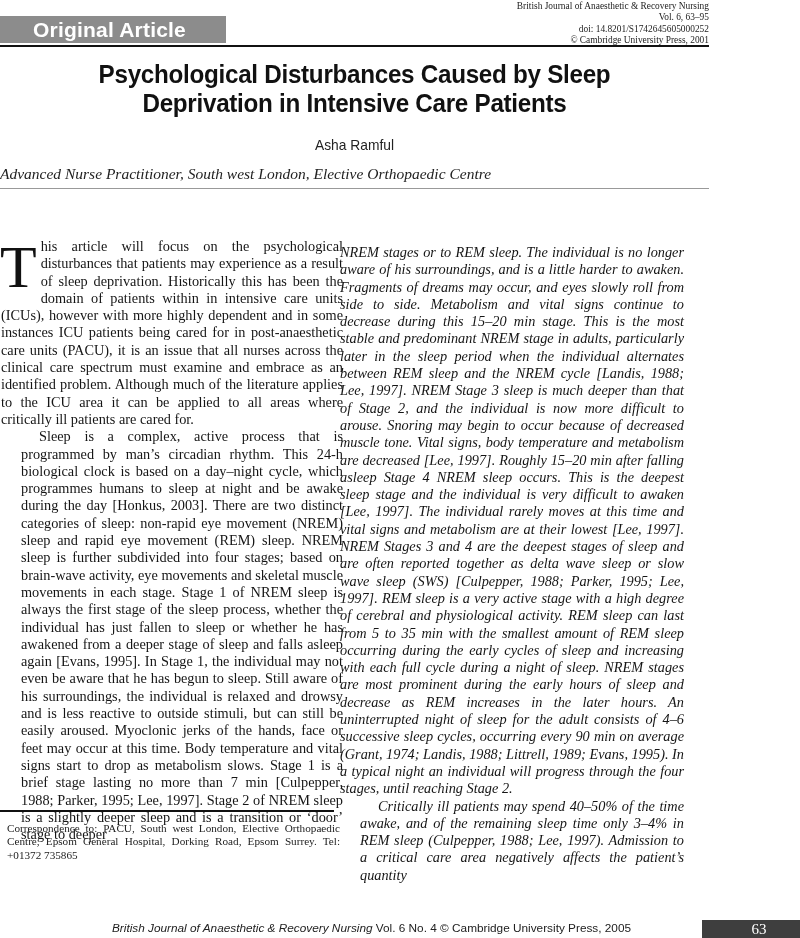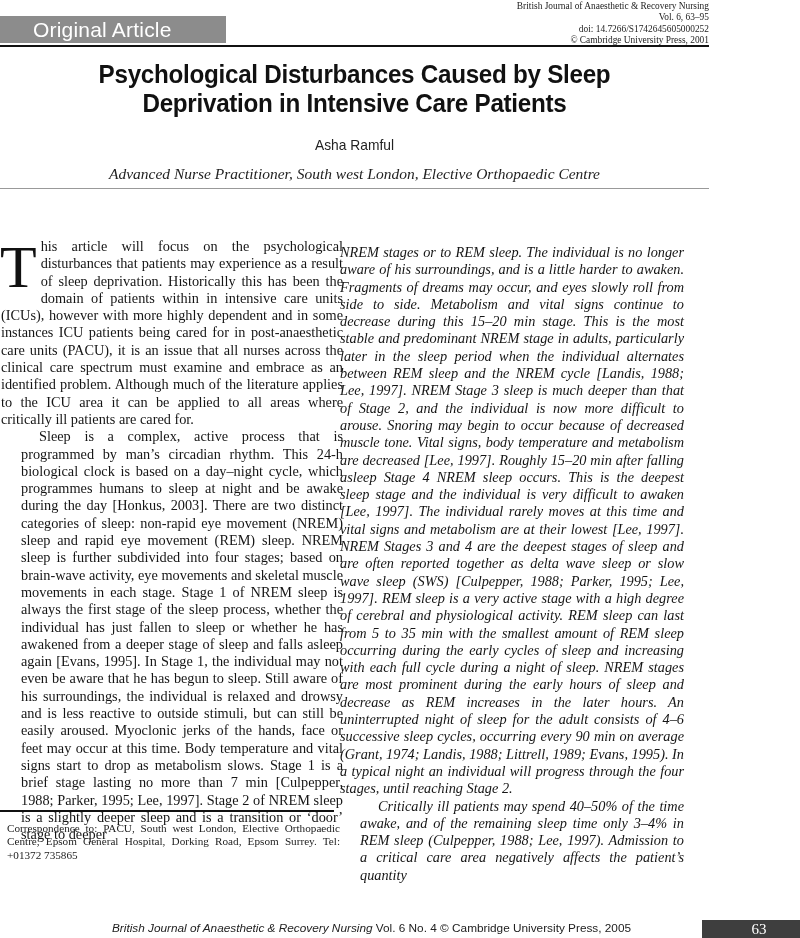--- a/index.html
+++ b/index.html
@@ -2,31 +2,31 @@
 <html><head>
 <meta charset="utf-8">
 <style>
   html, body { margin: 0; padding: 0; background: #ffffff; }
   body { width: 800px; height: 938px; position: relative; overflow: hidden; color: #111; }
   .page { position: absolute; left: 0; top: 0; width: 800px; height: 938px; }
 
   
   .band { position: absolute; left: 0; top: 16px; width: 226px; height: 27px; background: #8c8c8c; }
   .band-label { position: absolute; left: 33px; top: 16px; height: 27px; line-height: 28px;
-    font-family: "Liberation Sans", sans-serif; font-weight: normal; font-size: 21px; color: #ffffff; letter-spacing: 0.2px; }
+    font-family: "Liberation Sans", sans-serif; font-weight: bold; font-size: 21px; color: #ffffff; letter-spacing: 0.2px; }
   .meta { position: absolute; right: 91px; top: 1px; text-align: right;
     font-family: "Liberation Serif", serif; font-size: 9.4px; line-height: 11.3px; color: #222; }
   .rule-top { position: absolute; left: 0; top: 45px; width: 709px; height: 2px; background: #111; }
 
   .title { position: absolute; left: 0; top: 60px; width: 709px; text-align: center;
     font-family: "Liberation Sans", sans-serif; font-weight: bold; font-size: 25.5px; line-height: 29px;
     color: #111; letter-spacing: -0.3px; transform: scaleX(0.95); transform-origin: 354px 0; }
   .author { position: absolute; left: 0; top: 136px; width: 709px; text-align: center;
     font-family: "Liberation Sans", sans-serif; font-size: 15px; color: #222; transform: scaleX(0.92); transform-origin: 354px 0; }
-  .affil { position: absolute; left: 0; top: 165px; width: 709px; text-align: center;
+  .affil { position: absolute; left: 0; top: 165px; width: 709px; 
     font-family: "Liberation Serif", serif; font-style: italic; font-size: 15.5px; color: #222; }
   .rule-sep { position: absolute; left: 0; top: 188px; width: 709px; height: 1px; background: #999; }
 
   
   .col { position: absolute; font-family: "Liberation Serif", serif; font-size: 14.3px; line-height: 17.3px;
     color: #151515; text-align: justify; hyphens: none; }
   .col-left { left: 1px; top: 238px; width: 342px; }
   .col-right { left: 340px; top: 244px; width: 344px; font-style: italic; }
   .col p { margin: 0; }
   .col p.indent { text-indent: 18px; padding-left: 20px; }
@@ -47,21 +47,21 @@
 <body>
 
 <div class="page">
 
   <div class="band"></div>
   <div class="band-label">Original Article</div>
 
   <div class="meta">
     <div>British Journal of Anaesthetic &amp; Recovery Nursing</div>
     <div>Vol. 6, 63–95</div>
-    <div>doi: 14.7266/S1742645605000252</div>
+    <div>doi: 14.8201/S1742645605000252</div>
     <div>© Cambridge University Press, 2001</div>
   </div>
   <div class="rule-top"></div>
 
   <div class="title">
     <div>Psychological Disturbances Caused by Sleep</div>
     <div>Deprivation in Intensive Care Patients</div>
   </div>
   <div class="author">Asha Ramful</div>
   <div class="affil">Advanced Nurse Practitioner, South west London, Elective Orthopaedic Centre</div>

